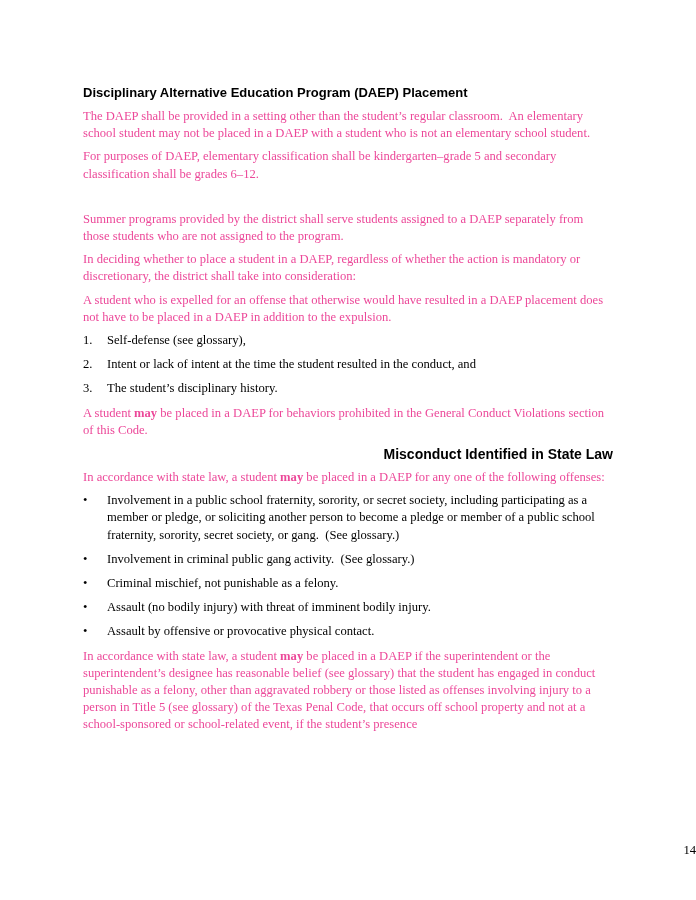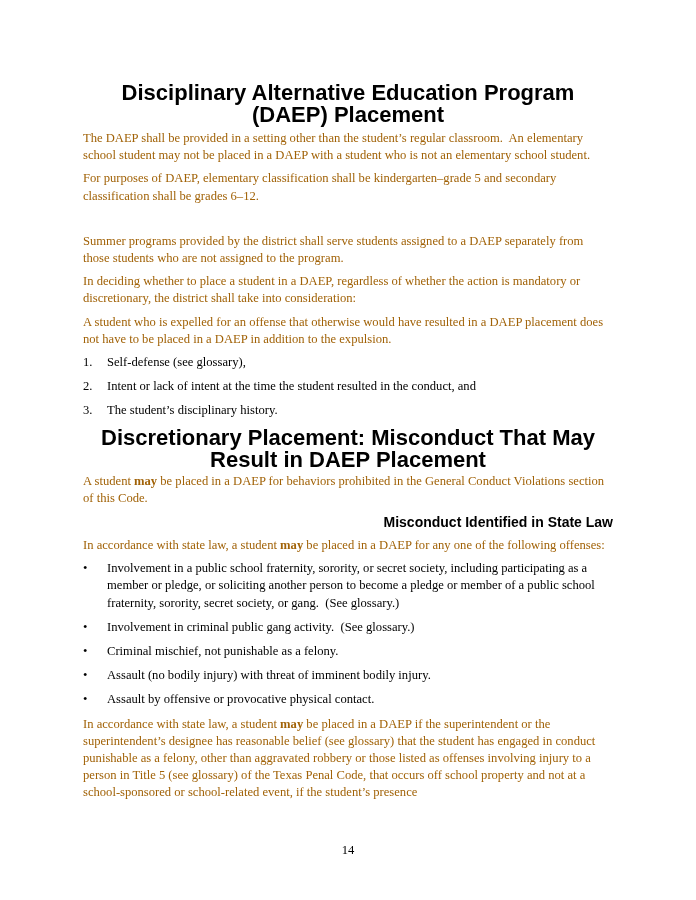--- a/index.html
+++ b/index.html
@@ -16,47 +16,46 @@
     overflow: hidden;
   }
   .content {
     position: absolute;
     left: 83px;
     top: 82px;
     width: 530px;
   }
   h1, h2 {
     font-family: "Liberation Sans", sans-serif;
-    font-size: 22px;
+    font-size: 13px;
     line-height: 22px;
     font-weight: bold;
     margin: 0 0 4px 0;
     color: #000;
-    text-align: center;
   }
   h2 {
     margin-top: 5px;
     margin-bottom: 2px;
   }
   h3 {
     font-family: "Liberation Sans", sans-serif;
     font-size: 14px;
     line-height: 18px;
     font-weight: bold;
     margin: 6px 0 6px 0;
     color: #000;
     text-align: right;
   }
   p {
     font-family: "Liberation Serif", serif;
     font-size: 12.6px;
     line-height: 17.2px;
     margin: 0 0 6px 0;
     white-space: pre-wrap;
-    color: #a16207;
+    color: #ec4899;
   }
   p strong { font-weight: bold; }
   .after-gap { margin-top: 28px; }
   ul.doc-list, ol.doc-list {
     list-style: none;
     margin: 0;
     padding: 0;
     font-family: "Liberation Serif", serif;
     font-size: 12.6px;
     line-height: 17.2px;
@@ -70,21 +69,21 @@
     position: absolute;
     left: 0;
     top: 0;
   }
   .li-text { white-space: pre-wrap; }
   .page-number {
     position: absolute;
     top: 843px;
     left: 0;
     width: 100%;
-    text-align: center;
+    text-align: right;
     font-family: "Liberation Serif", serif;
     font-size: 12.6px;
     color: #000;
   }
 </style>
 </head>
 <body>
 
 <div class="page">
   <div class="content">
@@ -105,21 +104,20 @@
       <li>
         <span class="marker">2.</span>
         <span class="li-text">Intent or lack of intent at the time the student resulted in the conduct, and</span>
       </li>
       <li>
         <span class="marker">3.</span>
         <span class="li-text">The student’s disciplinary history.</span>
       </li>
     </ol>
 
-    <h2>Discretionary Placement: Misconduct That May Result in DAEP Placement</h2>
 
     <p><span>A student </span><strong>may</strong><span> be placed in a DAEP for behaviors prohibited in the General Conduct Violations section of this Code.</span></p>
 
     <h3>Misconduct Identified in State Law</h3>
 
     <p><span>In accordance with state law, a student </span><strong>may</strong><span> be placed in a DAEP for any one of the following offenses:</span></p>
 
     <ul class="doc-list">
       <li>
         <span class="marker">•</span>

